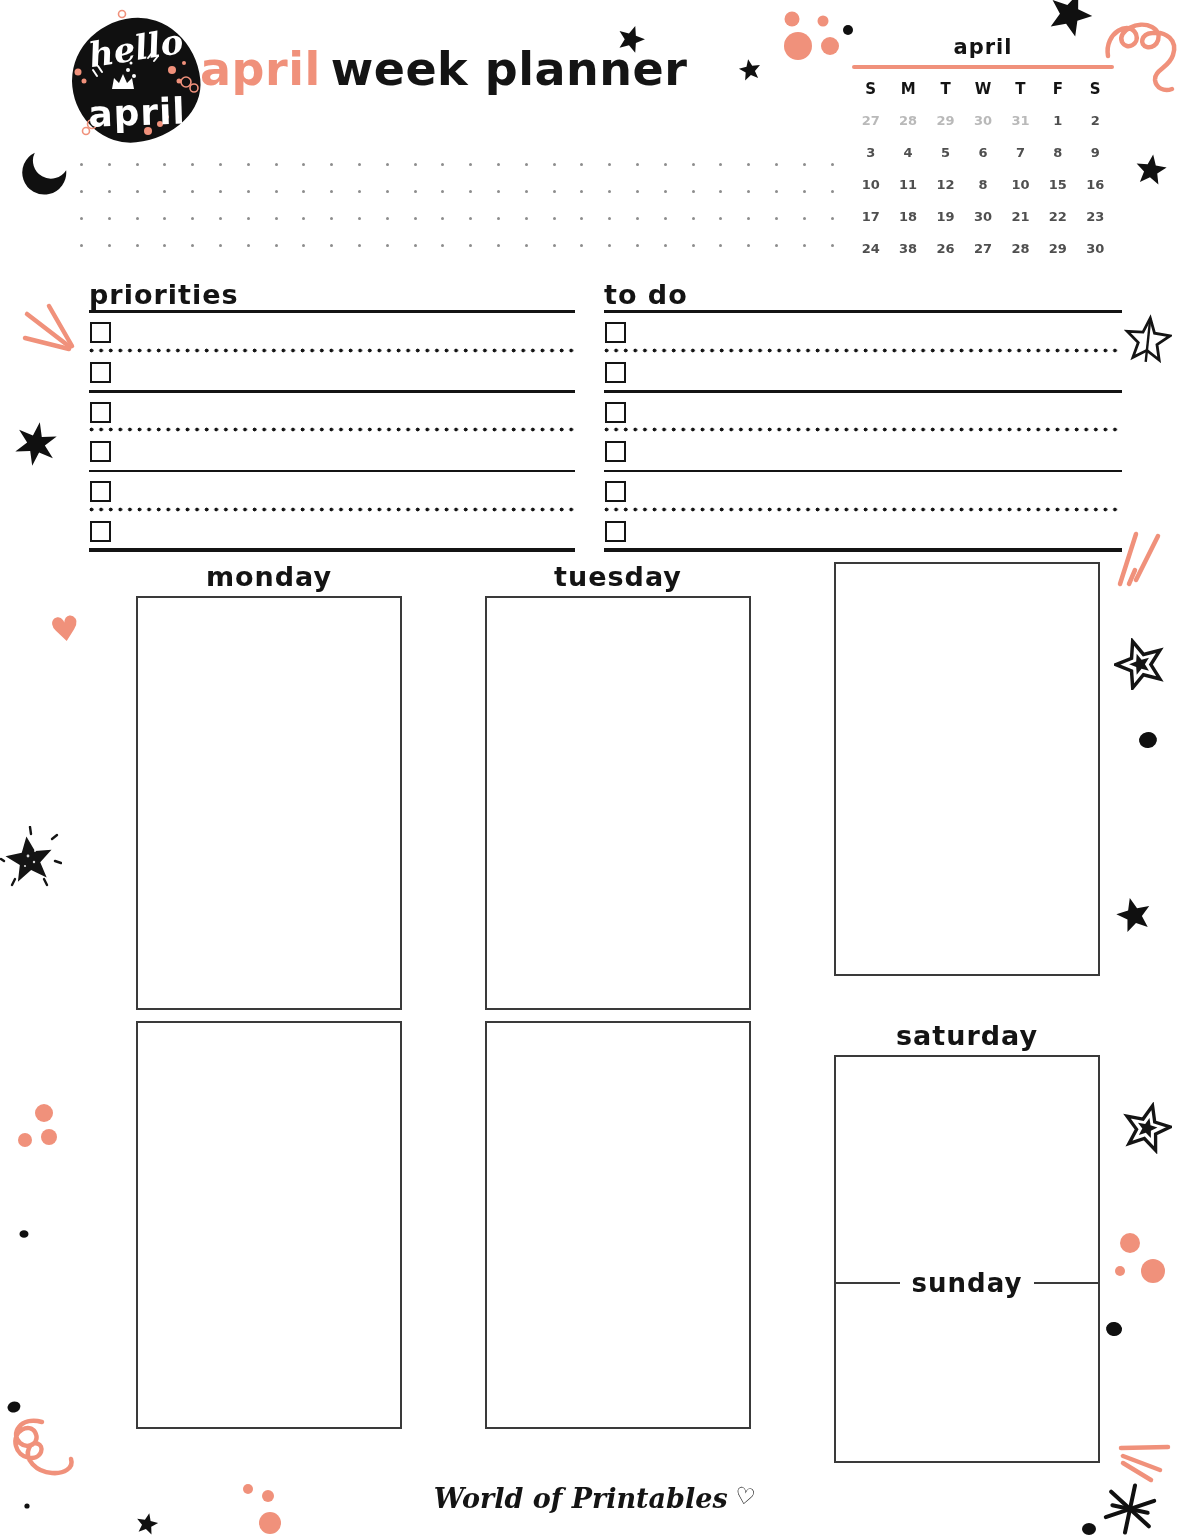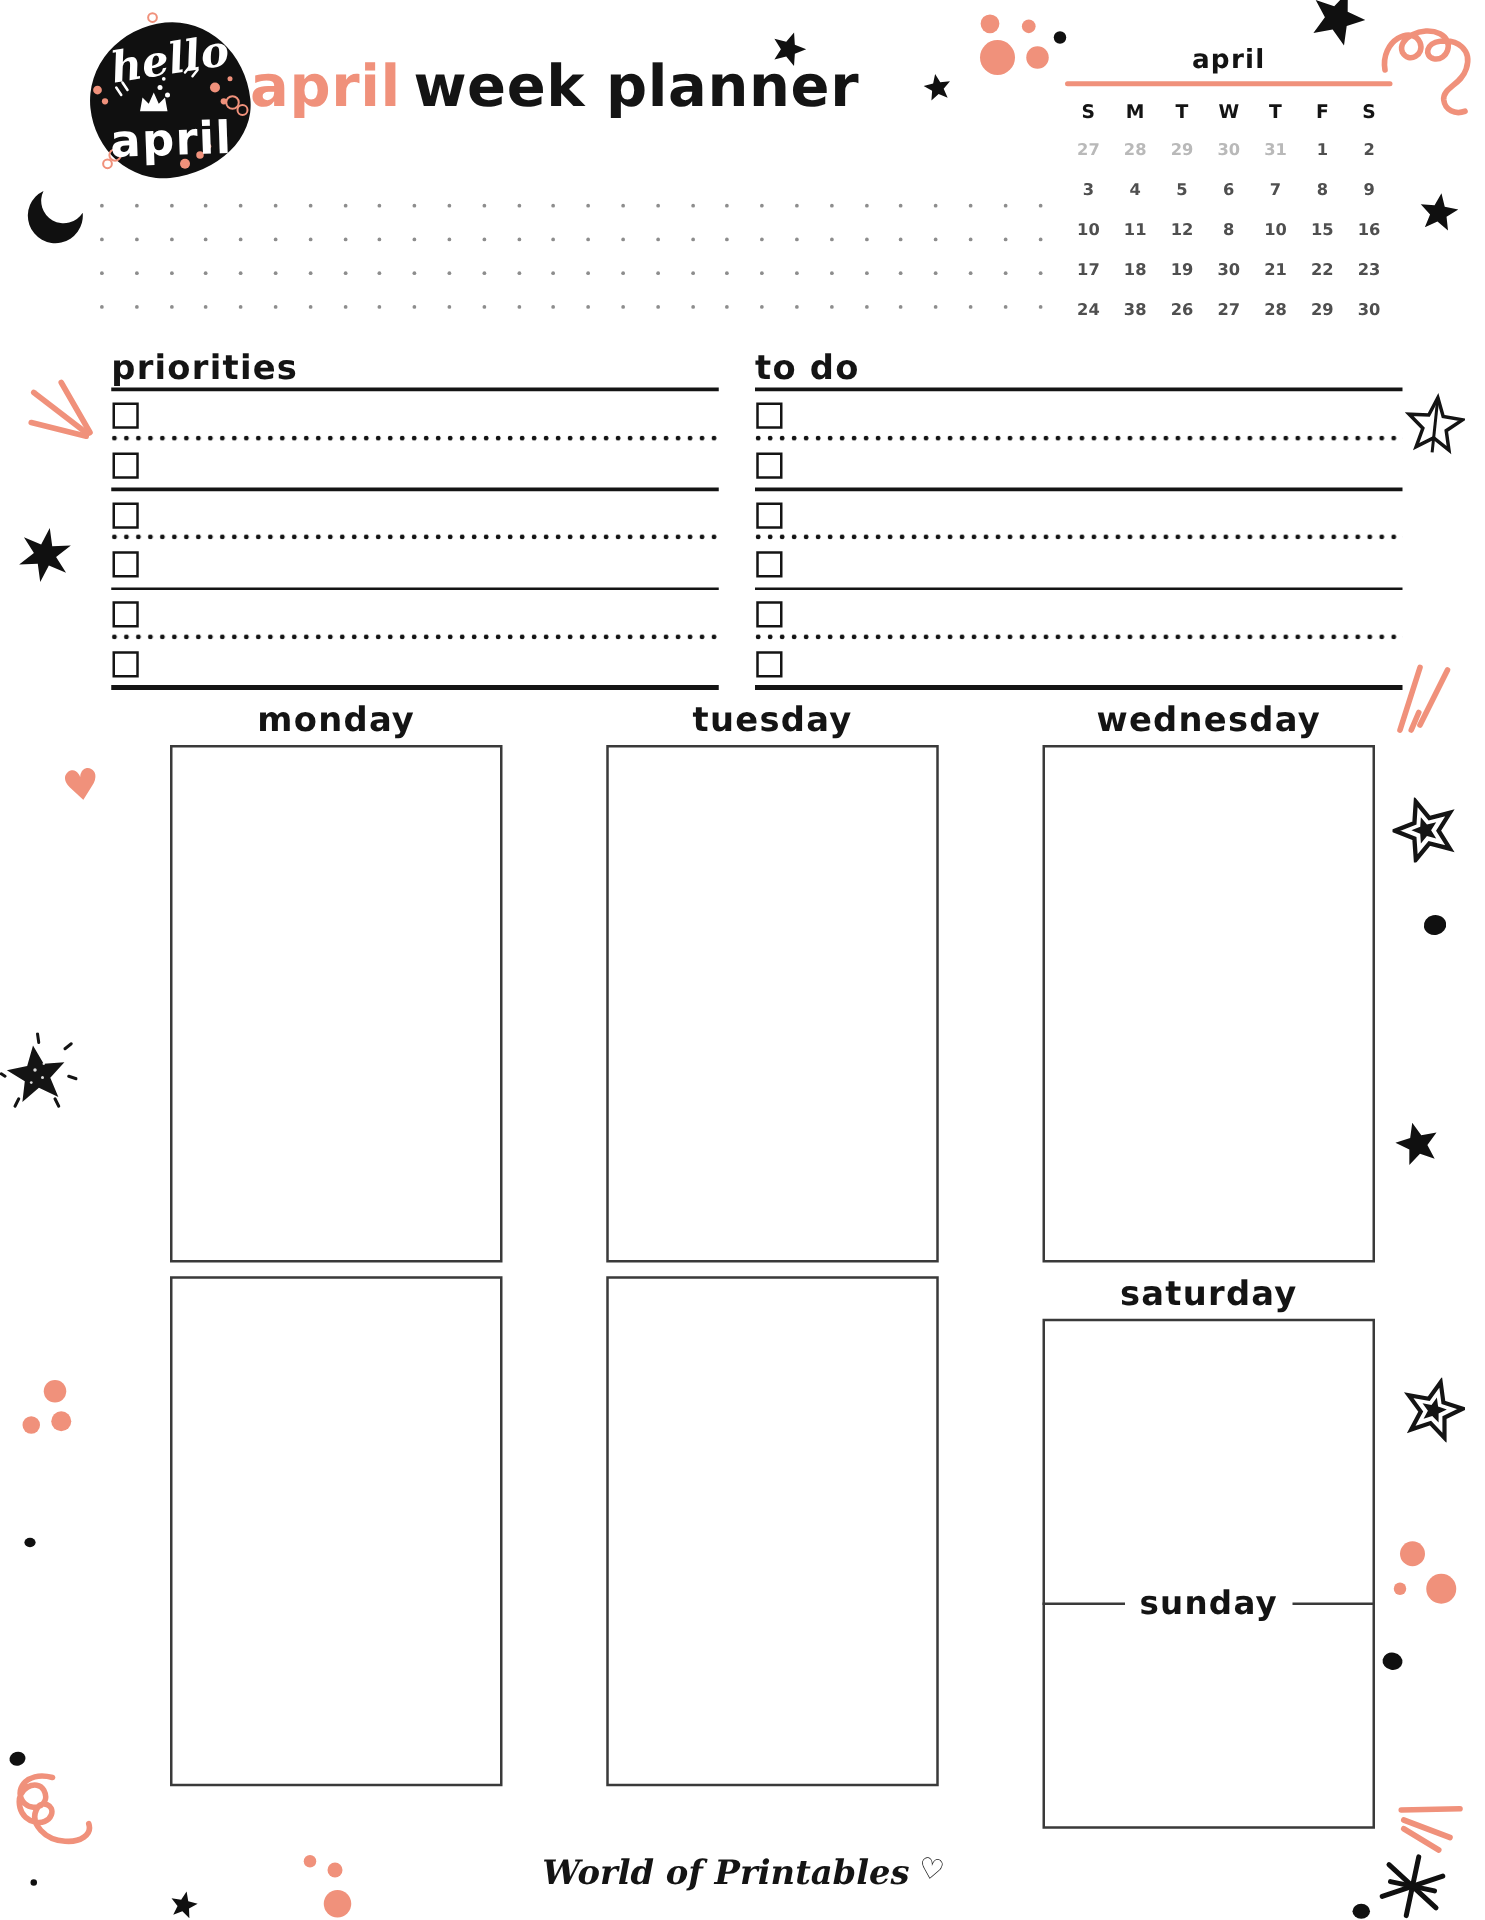--- a/index.html
+++ b/index.html
@@ -351,21 +351,20 @@
 
   <div class="day-col row1 col1">
     <div class="day-label">monday</div>
     <div class="day-box"></div>
   </div>
   <div class="day-col row1 col2">
     <div class="day-label">tuesday</div>
     <div class="day-box"></div>
   </div>
   <div class="day-col row1 col3">
-    <div class="day-label">wednesday</div>
     <div class="day-box"></div>
   </div>
 
   <div class="day-col row2 col1">
     <div class="day-box"></div>
   </div>
   <div class="day-col row2 col2">
     <div class="day-box"></div>
   </div>
   <div class="day-col row2 col3">

